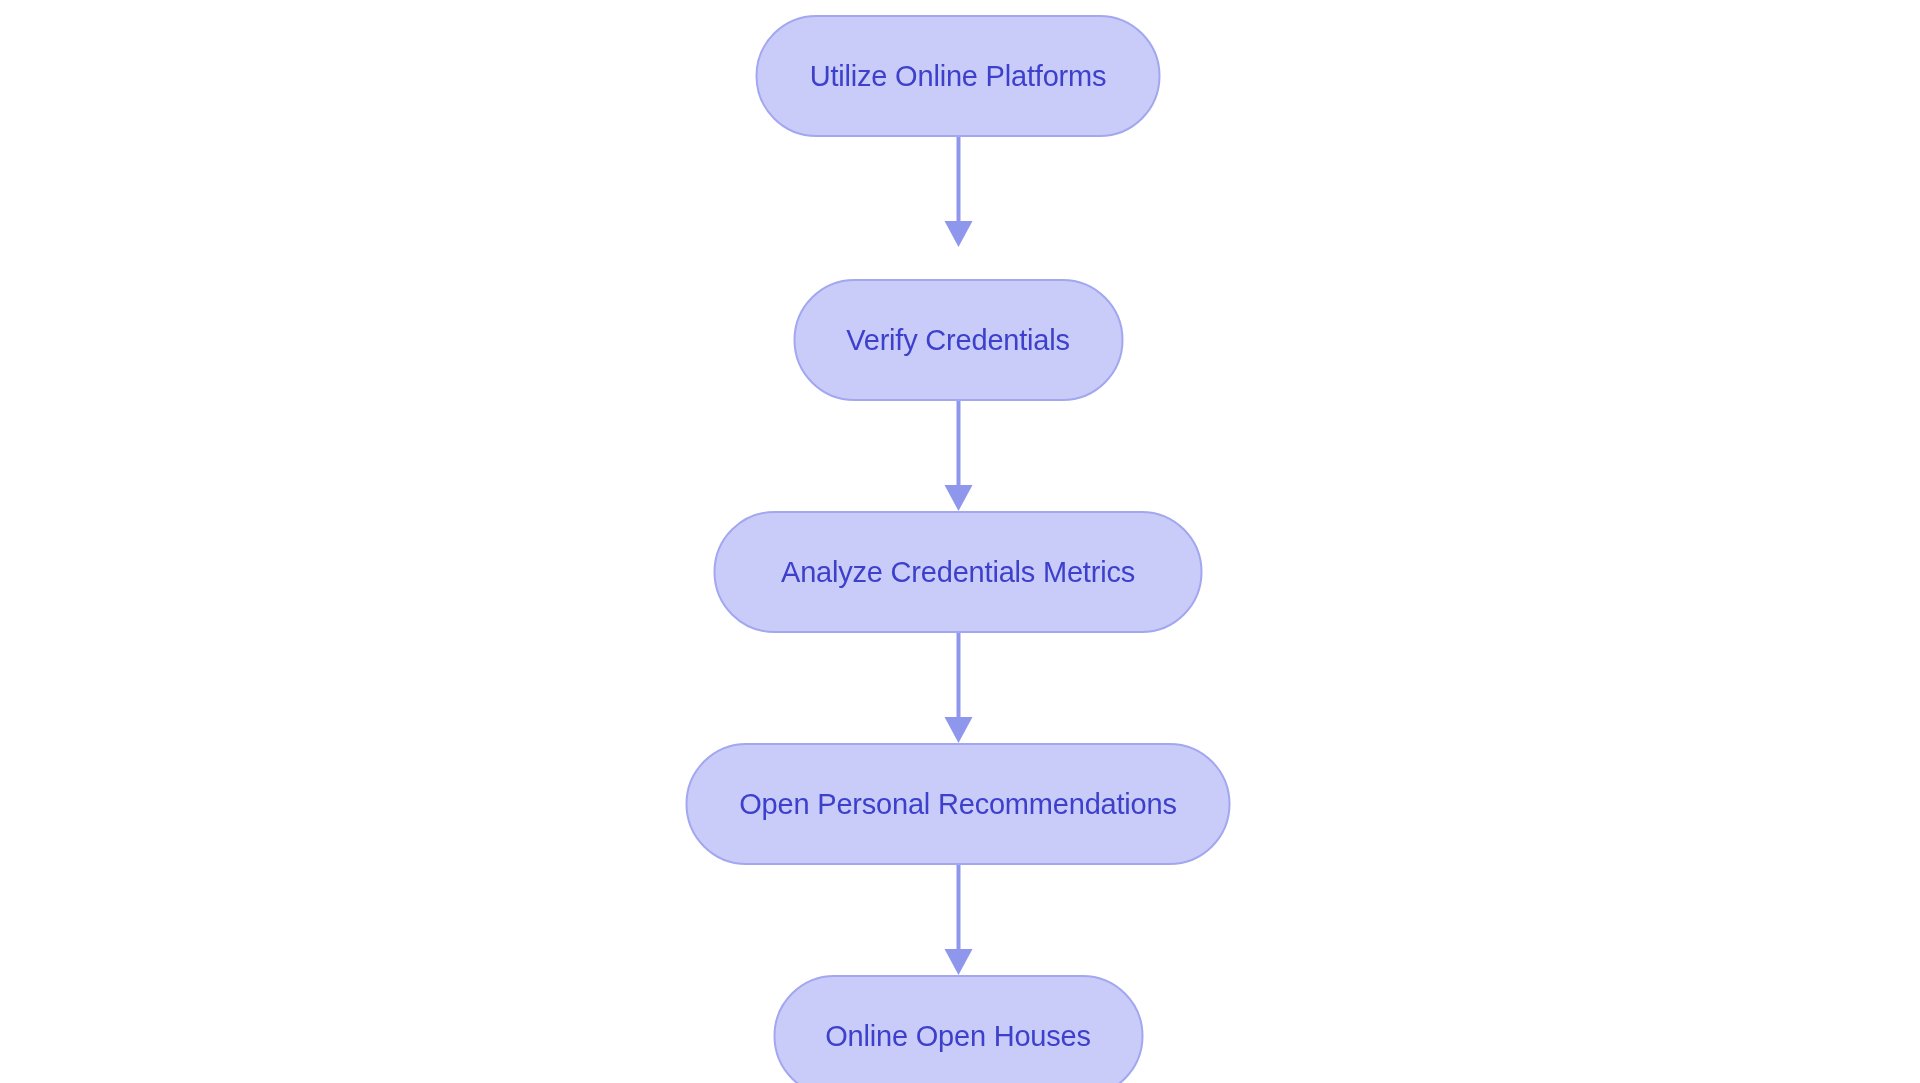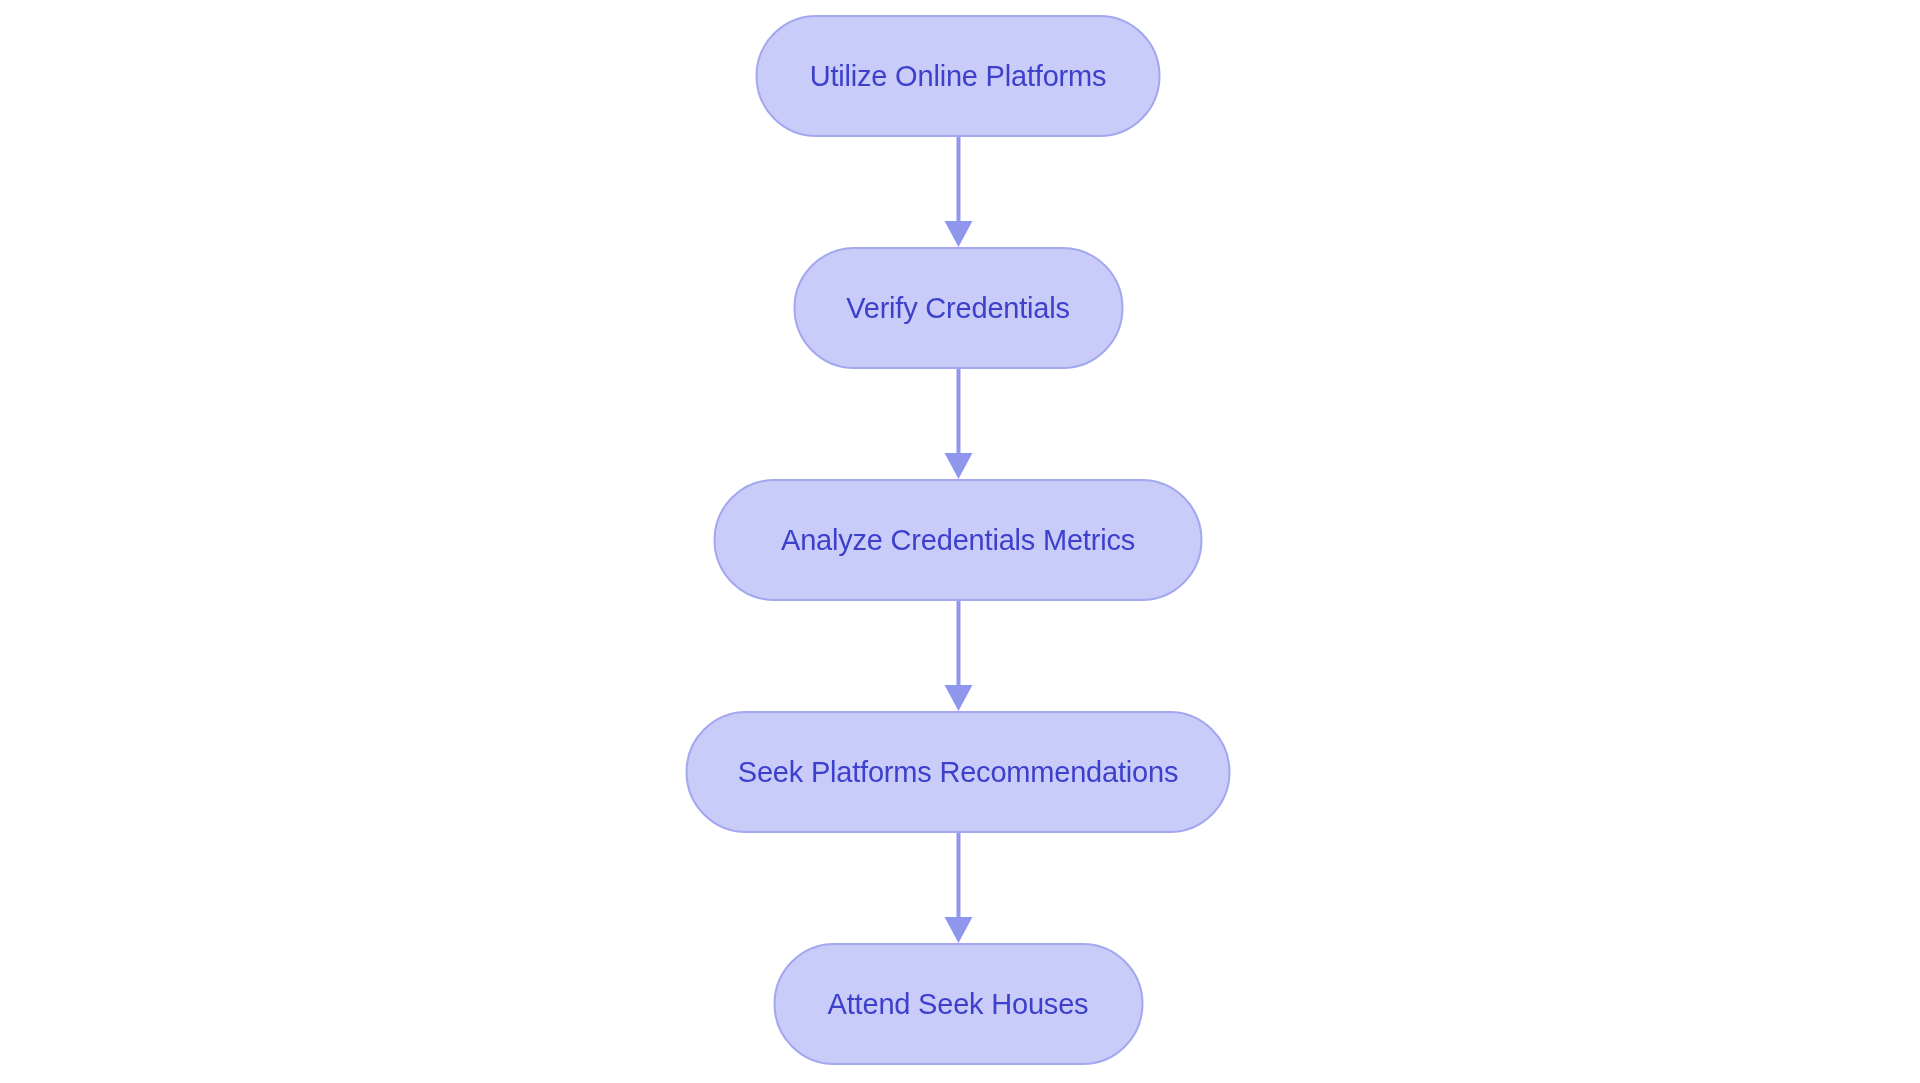--- a/index.html
+++ b/index.html
@@ -40,21 +40,21 @@
     justify-content: center;
     color: #3c40cb;
     font-size: 29px;
     font-weight: 500;
     letter-spacing: -0.2px;
     white-space: nowrap;
     text-align: center;
   }
 
   .node.w1 { width: 405px; align-items: center; }
-  .node.w2 { width: 330px; }
+  .node.w2 { width: 330px; margin-top: 32px; }
   .node.w3 { width: 489px; }
   .node.w4 { width: 545px; }
   .node.w5 { width: 370px; }
 
   .arrow {
     height: 110px;
     display: flex;
     flex-direction: column;
     align-items: center;
   }
@@ -100,26 +100,26 @@
     <div class="node w3">
       <span>Analyze Credentials Metrics</span>
     </div>
 
     <div class="arrow">
       <div class="arrow-line"></div>
       <div class="arrow-head"></div>
     </div>
 
     <div class="node w4">
-      <span>Seek Platforms Recommendations</span>
+      <span>Open Personal Recommendations</span>
     </div>
 
     <div class="arrow">
       <div class="arrow-line"></div>
       <div class="arrow-head"></div>
     </div>
 
     <div class="node w5">
-      <span>Attend Seek Houses</span>
+      <span>Online Open Houses</span>
     </div>
 
   </div>
 </div>
 
 </body></html>

